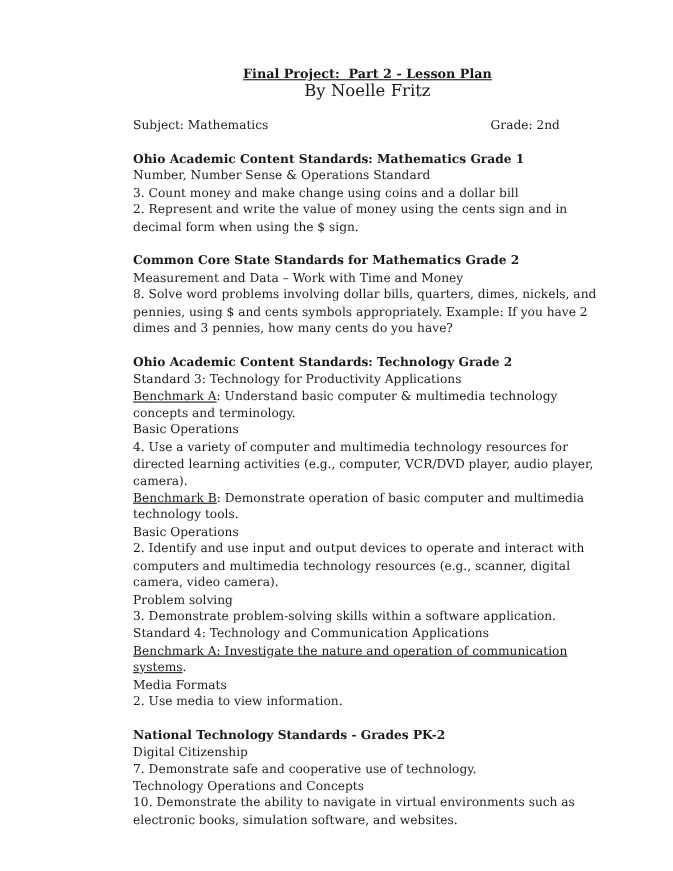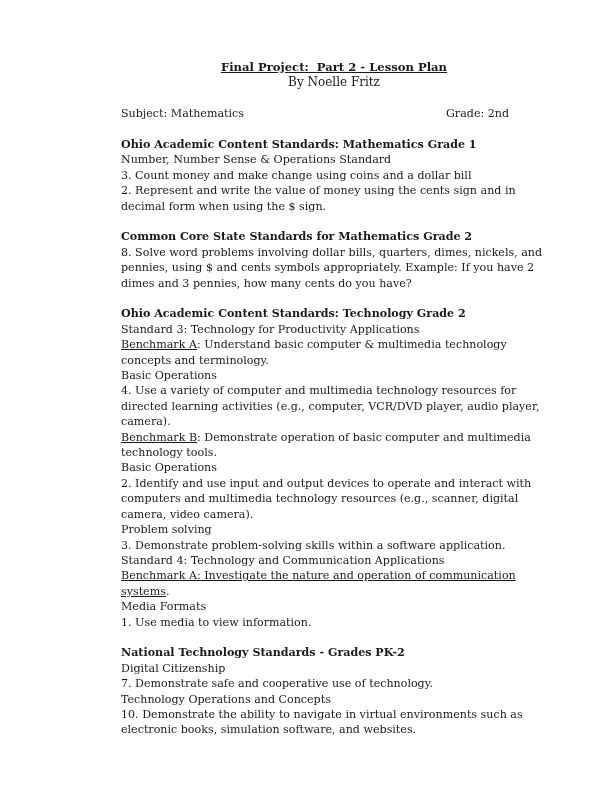--- a/index.html
+++ b/index.html
@@ -39,21 +39,21 @@
     font-weight: bold;
     font-size: 11.6px;
     line-height: 15.4px;
     white-space: pre;
   }
   .doc-title span.u {
     text-decoration: underline;
   }
   .doc-byline {
     text-align: center;
-    font-size: 12px;
+    font-size: 15px;
     line-height: 15.4px;
   }
   .spacer {
     height: 15.4px;
   }
   .meta-row {
     display: block;
     position: relative;
     line-height: 15.4px;
     height: 15.4px;
@@ -103,38 +103,39 @@
     <div class="spacer"></div>
 
     <p class="sec-heading">Ohio Academic Content Standards: Mathematics Grade 1</p>
     <p class="line">Number, Number Sense &amp; Operations Standard</p>
     <p class="line">3. Count money and make change using coins and a dollar bill</p>
     <p class="line">2. Represent and write the value of money using the cents sign and in decimal form when using the $ sign.</p>
 
     <div class="spacer"></div>
 
     <p class="sec-heading">Common Core State Standards for Mathematics Grade 2</p>
+    <p class="line">Measurement and Data – Work with Time and Money</p>
     <p class="line">8. Solve word problems involving dollar bills, quarters, dimes, nickels, and pennies, using $ and cents symbols appropriately.  Example: If you have 2 dimes and 3 pennies, how many cents do you have?</p>
 
     <div class="spacer"></div>
 
     <p class="sec-heading">Ohio Academic Content Standards: Technology Grade 2</p>
     <p class="line">Standard 3: Technology for Productivity Applications</p>
     <p class="line"><span class="u">Benchmark A</span><span>: Understand basic computer &amp; multimedia technology concepts and terminology.</span></p>
     <p class="line">Basic Operations</p>
     <p class="line">4. Use a variety of computer and multimedia technology resources for directed learning activities (e.g., computer, VCR/DVD player, audio player, camera).</p>
     <p class="line"><span class="u">Benchmark B</span><span>: Demonstrate operation of basic computer and multimedia technology tools.</span></p>
     <p class="line">Basic Operations</p>
     <p class="line">2. Identify and use input and output devices to operate and interact with computers and multimedia technology resources (e.g., scanner, digital camera, video camera).</p>
     <p class="line">Problem solving</p>
     <p class="line">3. Demonstrate problem-solving skills within a software application.</p>
     <p class="line">Standard 4: Technology and Communication Applications</p>
     <p class="line"><span class="u">Benchmark A: Investigate the nature and operation of communication systems</span><span>.</span></p>
     <p class="line">Media Formats</p>
-    <p class="line">1. Use media to view information.</p>
+    <p class="line">2. Use media to view information.</p>
 
     <div class="spacer"></div>
 
     <p class="sec-heading">National Technology Standards - Grades PK-2</p>
     <p class="line">Digital Citizenship</p>
     <p class="line">7. Demonstrate safe and cooperative use of technology.</p>
     <p class="line">Technology Operations and Concepts</p>
     <p class="line">10. Demonstrate the ability to navigate in virtual environments such as electronic books, simulation software, and websites.</p>
 
   </div>

